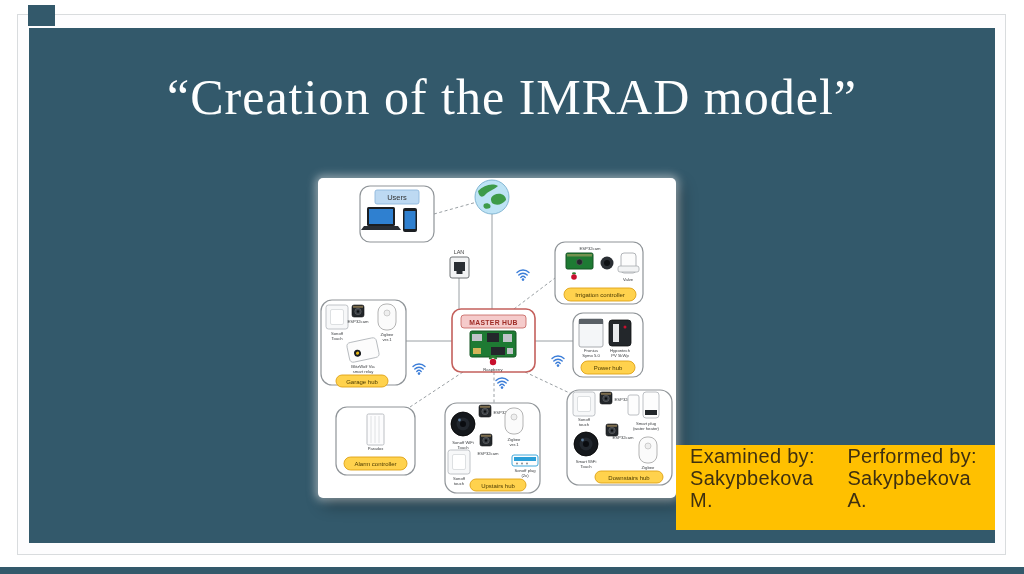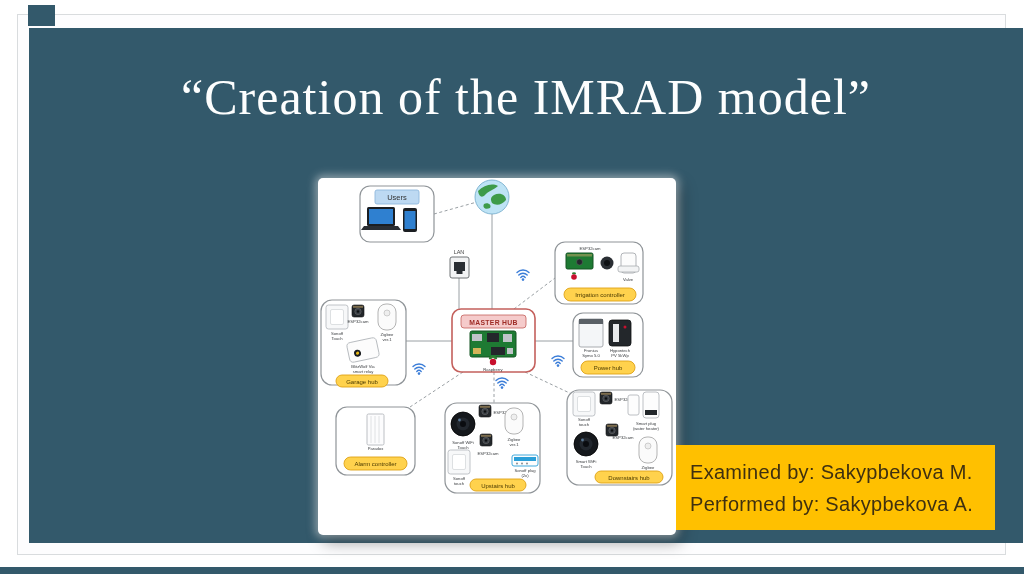--- a/index.html
+++ b/index.html
@@ -14,39 +14,39 @@
   .accent-square{
     position:absolute;left:28px;top:5px;width:27px;height:21px;
     background:#33596b;z-index:6;
   }
   .bottom-bar{
     position:absolute;left:0;top:567px;width:1024px;height:7px;
     background:#33596b;z-index:6;
   }
   .slide{
     position:absolute;left:29px;top:28px;width:966px;height:515px;
-    background:#33596b;z-index:2;padding-left:28px;
+    background:#33596b;z-index:2;
   }
   .slide-title{
     position:absolute;top:40px;left:0;width:100%;
     text-align:center;
     font-family:"Liberation Serif","DejaVu Serif",serif;
     font-size:50px;font-weight:400;letter-spacing:1px;
     color:#fdfefe;white-space:nowrap;
   }
   .photo{
-    position:absolute;left:289px;top:150px;width:358px;height:357px;
+    position:absolute;left:289px;top:150px;width:358px;height:320px;
     background:#ffffff;border-radius:5px;
     box-shadow:0 0 9px 3px rgba(255,255,255,.45), 5px 7px 16px rgba(0,0,0,.40);
   }
   .photo svg{display:block;width:358px;height:320px;}
   .credits{
     position:absolute;left:647px;top:417px;width:319px;height:85px;
     background:#ffc000;box-sizing:border-box;
-    display:flex;flex-direction:column;justify-content:center;gap:10px;
+    display:flex;flex-direction:row;justify-content:center;gap:10px;
     padding-left:14px;
     color:#3f3010;font-size:20px;letter-spacing:.3px;
   }
   .credits div{line-height:22px;}
   
   text{font-family:"Liberation Sans",sans-serif;}
   .lbl{font-size:4.2px;fill:#3a3d40;text-anchor:middle;}
   .lbl-esp{font-size:4.2px;fill:#3a3d40;text-anchor:middle;}
   .pilltxt{font-size:6px;fill:#4a3a00;text-anchor:middle;}
   .pill{fill:#ffd24d;stroke:#dfa114;stroke-width:.9;}

